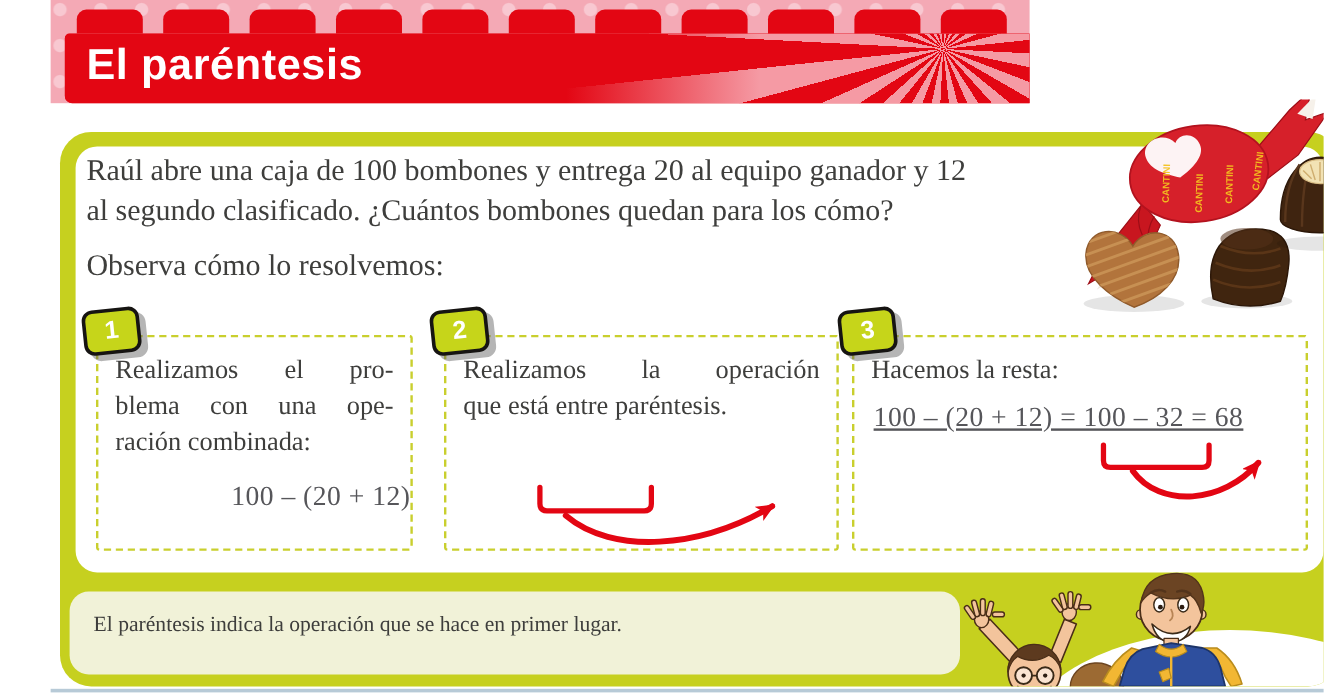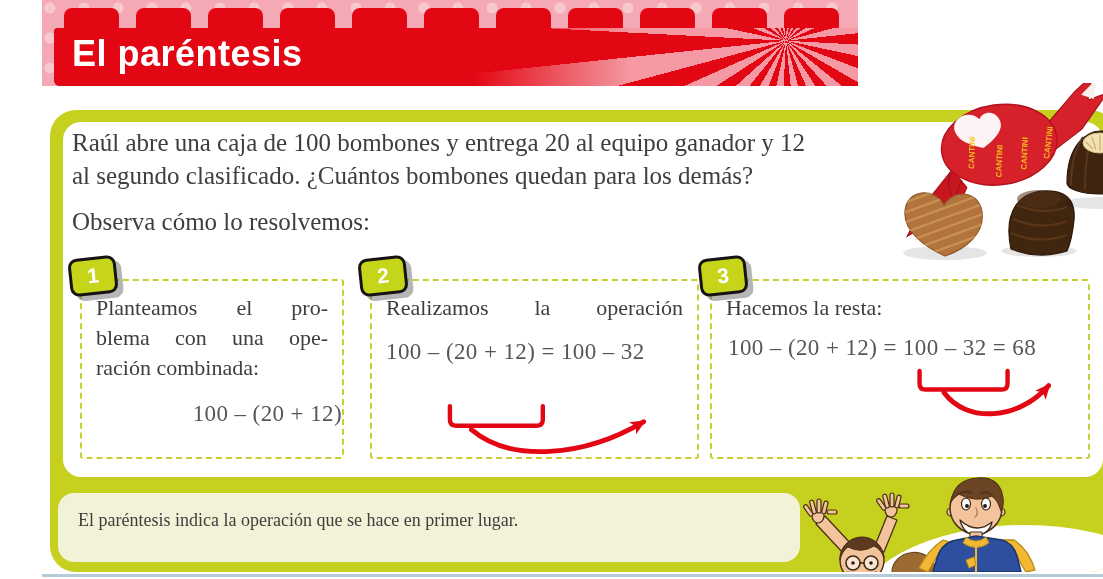--- a/index.html
+++ b/index.html
@@ -43,21 +43,21 @@
     box-shadow:5px 5px 0 rgba(90,90,90,.45);z-index:3;
     display:flex;align-items:center;justify-content:center;
     font-family:"Liberation Sans","DejaVu Sans",sans-serif;font-weight:bold;
     font-size:21px;color:#ffffff;}
   .badge1{left:19px;} .badge2{left:309px;} .badge3{left:649px;}
   .step-text{margin:12px 14px 0 14px;font-size:22px;line-height:30px;color:#3e3e3c;}
   .step-text .jline{display:block;text-align:justify;text-align-last:justify;}
   .step-text .lline{display:block;}
   .step-math{font-size:23px;color:#56565a;letter-spacing:.4px;}
   .math-center{text-align:right;margin-top:18px;}
-  .math-left{margin:16px 0 0 14px;}
+  .math-left{margin:16px 0 0 14px;text-decoration:underline;}
   .step3 .math-left{margin-top:12px;margin-left:16px;}
   .overlay-svg{position:absolute;inset:0;width:100%;height:100%;pointer-events:none;}
 
   
   .cream-bar{position:absolute;left:8px;top:383px;width:742px;height:69px;
     background:#f1f2d8;border-radius:16px;}
   .summary-text{margin:17px 0 0 20px;font-size:18px;color:#3e3e3c;}
 
   .characters{position:absolute;right:4px;bottom:0;width:312px;height:102px;}
 
@@ -88,40 +88,40 @@
       <i class="bump"></i>
       <i class="bump"></i>
   </div>
   <h1 class="title">El paréntesis</h1>
 
   <div class="main-box">
     <div class="white-area"></div>
 
     <p class="problem">
       <span>Raúl abre una caja de 100 bombones y entrega 20 al equipo ganador y 12</span>
-      <span>al segundo clasificado. ¿Cuántos bombones quedan para los demás?</span>
+      <span>al segundo clasificado. ¿Cuántos bombones quedan para los cómo?</span>
     </p>
     <p class="observe">Observa cómo lo resolvemos:</p>
 
     <div class="badge badge1">1</div>
     <div class="step step1">
       <div class="step-text">
-        <span class="jline">Planteamos el pro-</span>
+        <span class="jline">Realizamos el pro-</span>
         <span class="jline">blema con una ope-</span>
         <span class="lline">ración combinada:</span>
       </div>
       <div class="step-math math-center">100 – (20 + 12)</div>
     </div>
 
     <div class="badge badge2">2</div>
     <div class="step step2">
       <div class="step-text">
         <span class="jline">Realizamos la operación</span>
+        <span class="lline">que está entre paréntesis.</span>
       </div>
-      <div class="step-math math-left">100 – (20 + 12) = 100 – 32</div>
       <svg class="overlay-svg" viewBox="0 0 329 180">
         <defs>
           <marker id="ah2" markerUnits="userSpaceOnUse" markerWidth="20" markerHeight="18" refX="13" refY="7" orient="auto">
             <path d="M0,0 L16,7 L0,14 L4,7 Z" fill="#e30613"></path>
           </marker>
         </defs>
         <path d="M78,128 L78,142 Q78,148 84,148 L167,148 Q173,148 173,142 L173,128" fill="none" stroke="#e30613" stroke-width="4.5" stroke-linecap="round"></path>
         <path d="M100,152 C140,186 215,180 276,144" fill="none" stroke="#e30613" stroke-width="5" stroke-linecap="round" marker-end="url(#ah2)"></path>
       </svg>
     </div>

